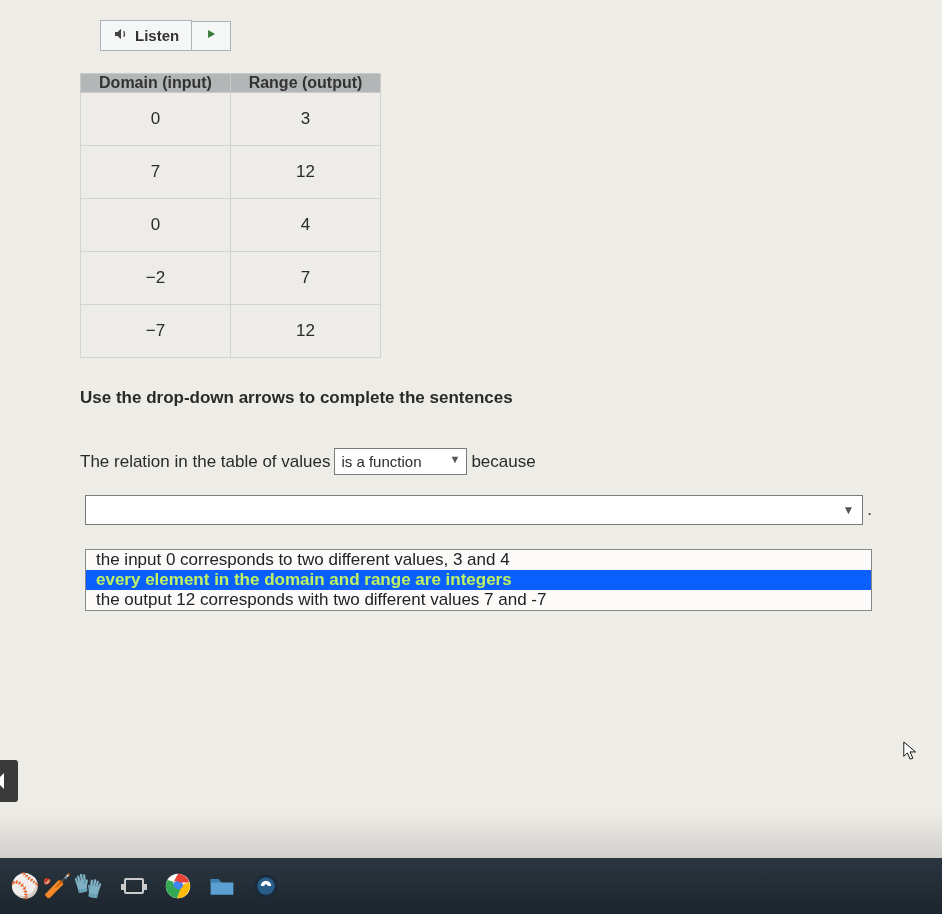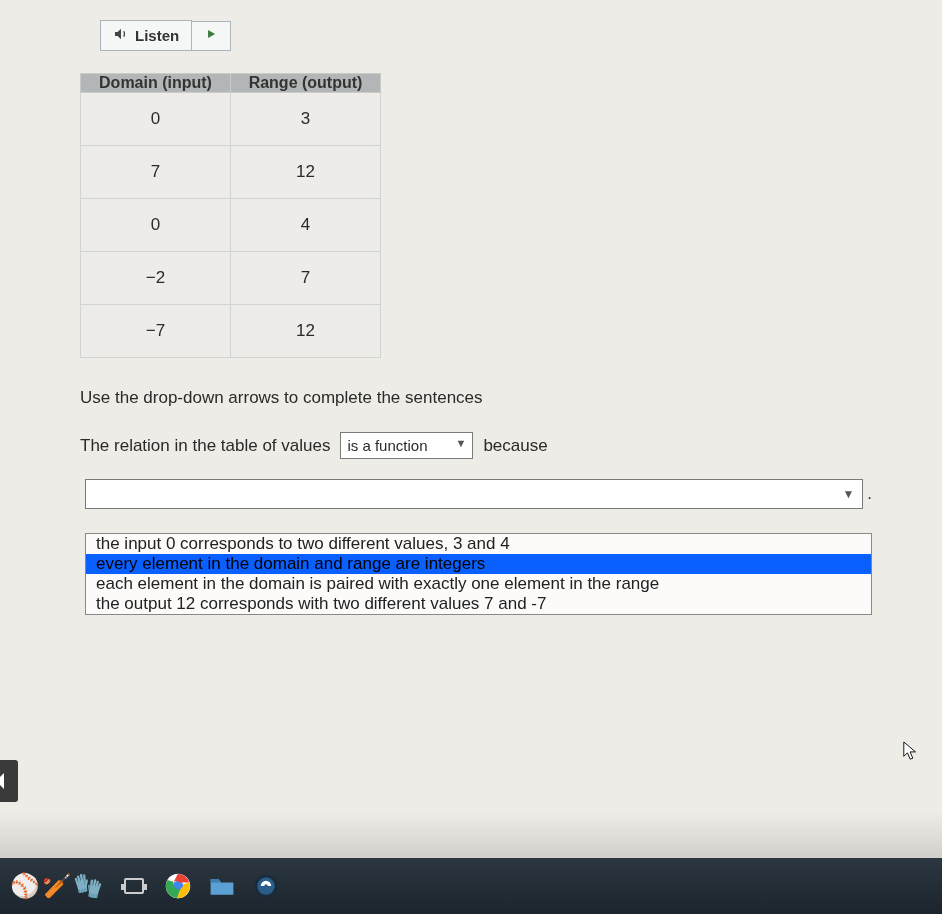--- a/index.html
+++ b/index.html
@@ -67,28 +67,29 @@
       padding: 16px 10px;
       text-align: center;
       font-size: 17px;
       border: 1px solid #d2d4d2;
       background: #edece9;
       width: 150px;
     }
     .instruction {
       margin-left: 50px;
       font-size: 17px;
-      margin-bottom: 24px;
+      margin-bottom: 40px;
+      font-weight: bold;
     }
     .sentence {
       margin-left: 50px;
       font-size: 17px;
       display: flex;
       align-items: center;
-      gap: 10px;
+      gap: 4px;
       margin-bottom: 20px;
     }
     .dropdown-small {
       border: 1px solid #7a7a7a;
       background: #fff;
       padding: 4px 6px;
       font-size: 15px;
       display: flex;
       gap: 28px;
     }
@@ -115,21 +116,22 @@
       background: #fcfbfa;
     }
     .opt {
       padding: 0 10px;
       font-size: 17px;
       color: #222;
       border-bottom: 0px;
     }
     .opt.selected {
       background: #0a5fff;
-      color: #000000;
+      color: #bef264;
+      font-weight: bold;
     }
     .cursor-ptr {
       position: absolute;
       right: 22px;
       top: 740px;
     }
     .cursor-ptr svg { width: 18px; height: 22px; }
     .left-arrow {
       position: absolute;
       left: -18px;
@@ -242,21 +244,20 @@
     <div class="dropdown-large-wrap" style="flex:1;">
       <div style="display:flex; align-items:center;">
         <div class="dropdown-large" style="flex:1;">
           <span class="chev">▼</span>
         </div>
         <span class="period">.</span>
       </div>
       <div class="options-list">
         <div class="opt">the input 0 corresponds to two different values, 3 and 4</div>
         <div class="opt selected">every element in the domain and range are integers</div>
-        <div class="opt">each element in the domain is paired with exactly one element in the range</div>
         <div class="opt">the output 12 corresponds with two different values 7 and -7</div>
       </div>
     </div>
   </div>
 
   <div class="cursor-ptr">
     <svg viewBox="0 0 20 24">
         <path fill="#fff" stroke="#000" stroke-width="1" d="M2 2 L2 18 L6 14 L9 21 L12 20 L9 13 L15 13 Z"></path>
       </svg>
   </div>

